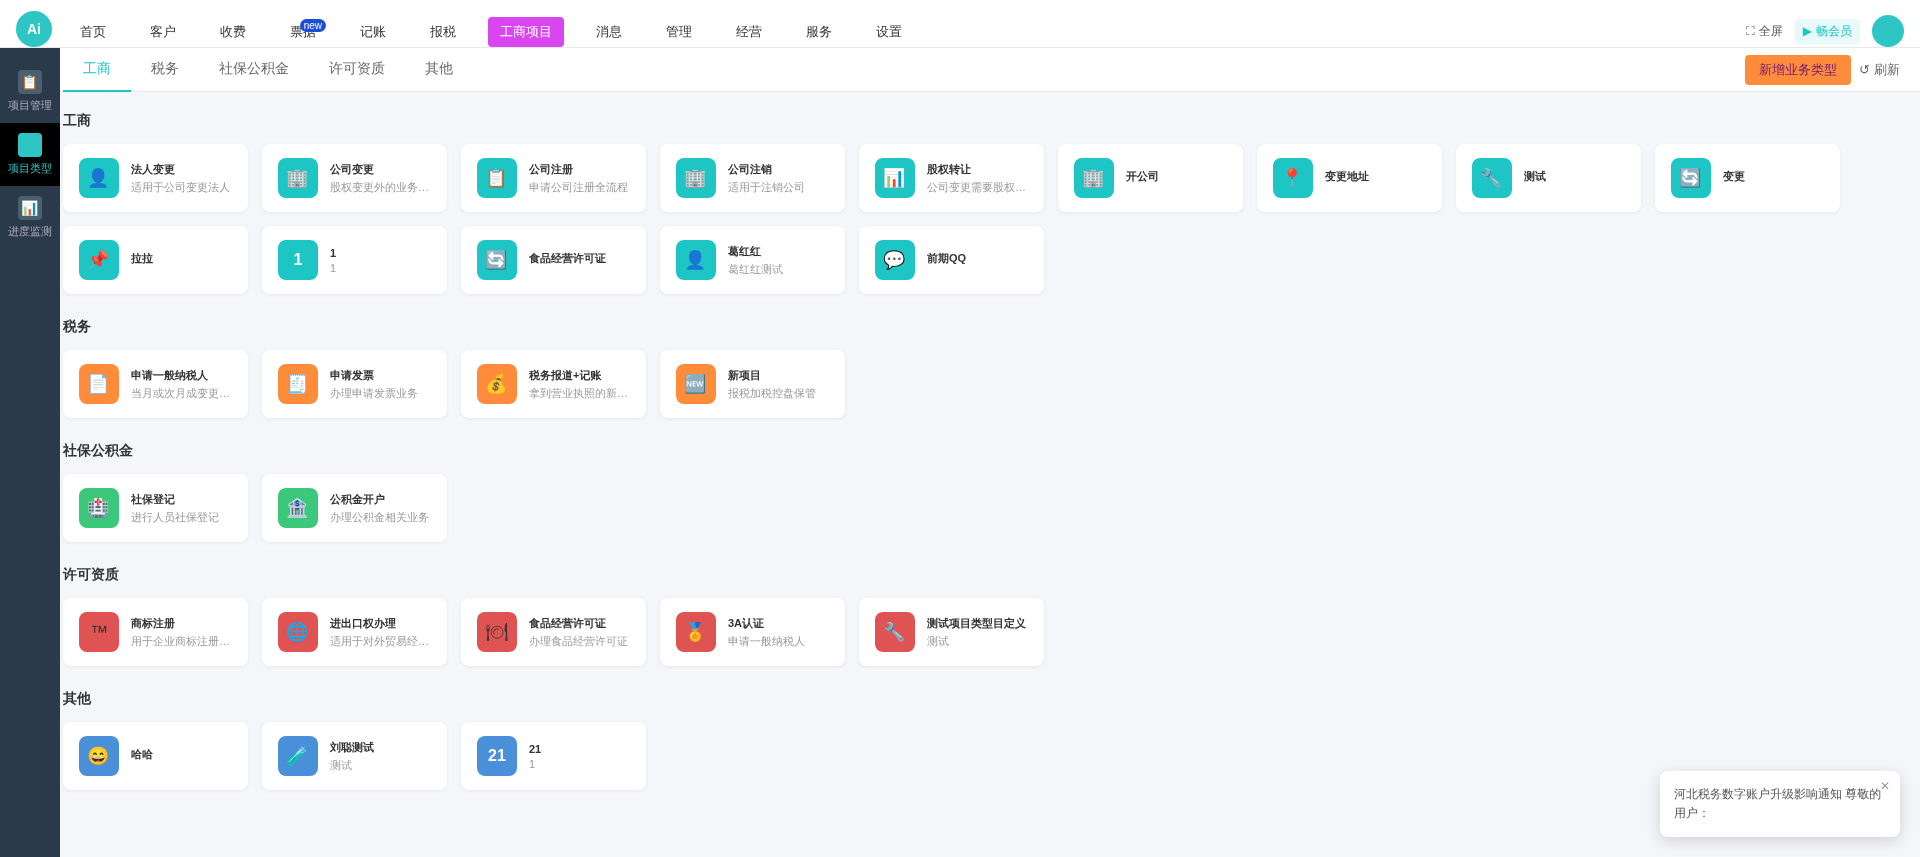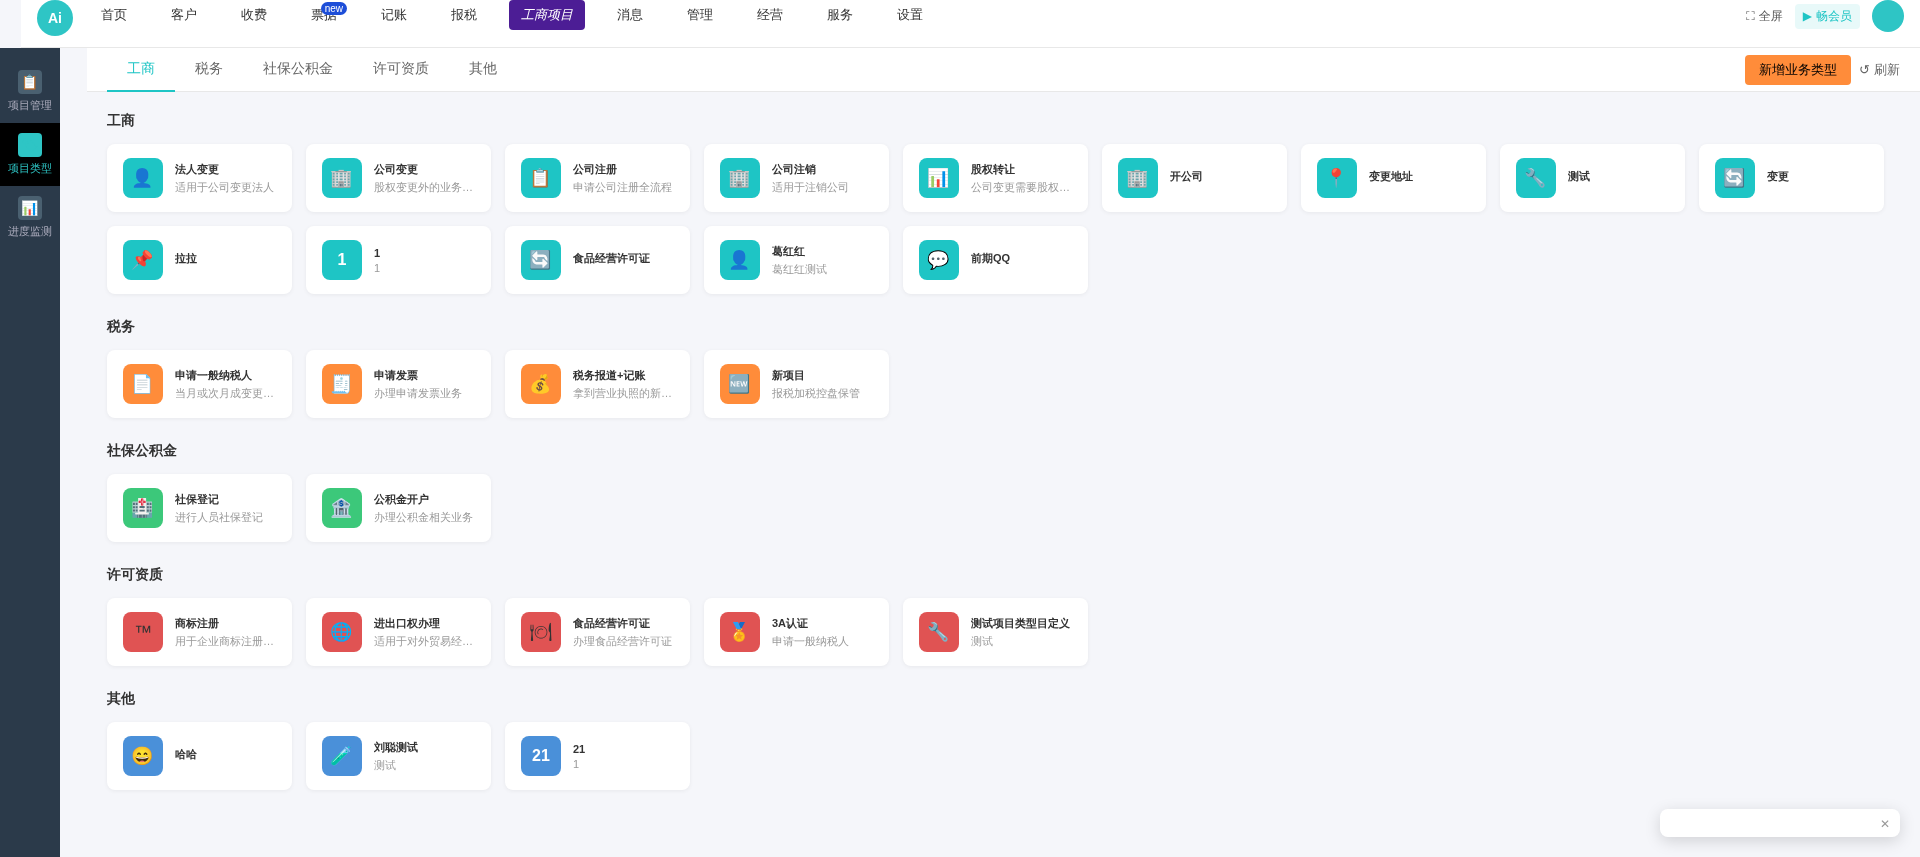--- a/index.html
+++ b/index.html
@@ -3,27 +3,26 @@
   <meta charset="utf-8">
   <style>
     * { box-sizing: border-box; margin: 0; padding: 0; }
     body { font-family: 'Microsoft YaHei', Arial, sans-serif; background: #f5f6fa; font-size: 13px; color: #333; }
 
     
     .top-nav {
       background: #fff;
       height: 48px;
       display: flex;
-      align-items: flex-start;
+      align-items: flex-end;
       padding: 0 16px;
       border-bottom: 1px solid #e8e8e8;
       position: fixed;
       top: 0; left: 0; right: 0;
       z-index: 100;
-      margin-left: 21px;
     }
     .nav-logo {
       width: 36px; height: 36px;
       background: #2ec5c5;
       border-radius: 50%;
       display: flex; align-items: center; justify-content: center;
       color: white; font-size: 14px; font-weight: bold;
       margin-right: 16px; flex-shrink: 0;
     }
     .nav-items {
@@ -33,24 +32,23 @@
     .nav-item {
       padding: 6px 12px;
       cursor: pointer;
       color: #333;
       font-size: 13px;
       border-radius: 4px;
       position: relative;
       white-space: nowrap;
     }
     .nav-item.active {
-      background: #4c1d95;
+      background: #d946ef;
       color: white;
       border-radius: 4px;
-      font-style: italic;
     }
     .nav-badge {
       position: absolute;
       top: 2px; right: 2px;
       background: #1d4ed8;
       color: white;
       font-size: 10px;
       padding: 1px 4px;
       border-radius: 8px;
     }
@@ -90,21 +88,21 @@
       width: 24px; height: 24px;
       background: #4a6070;
       border-radius: 4px;
       display: flex; align-items: center; justify-content: center;
       font-size: 14px;
     }
     .sidebar-item.active .sidebar-icon { background: #2ec5c5; }
 
     
     .main {
-      margin-left: 76px;
+      margin-left: 32px;
       margin-top: 48px;
       min-height: calc(100vh - 48px);
       padding-left: 11px;
     }
 
     
     .tab-bar {
       background: #fff;
       border-bottom: 1px solid #e8e8e8;
       display: flex;
@@ -124,21 +122,21 @@
     .tab-item.active {
       color: #1ec5c5;
       border-bottom: 2px solid #1ec5c5;
     }
     .tab-actions {
       margin-left: auto;
       display: flex; align-items: center; gap: 8px;
     }
     .btn-new {
       background: #ff8c3a;
-      color: #000000;
+      color: #701a75;
       padding: 6px 14px;
       border-radius: 4px;
       font-size: 13px;
       cursor: pointer;
       border: none;
     }
     .btn-refresh {
       background: none;
       border: none;
       color: #666;
@@ -525,13 +523,15 @@
           </div>
         </div>
       </div>
     </div>
 
   </div>
 </div>
 
 <div class="notification-popup" style="position:fixed;bottom:20px;right:20px;width:240px;">
   <span class="notification-close">✕</span>
+  <div class="notification-text">河北税务数字账户升级影响通知
+尊敬的用户：</div>
 </div>
 
 </body></html>

